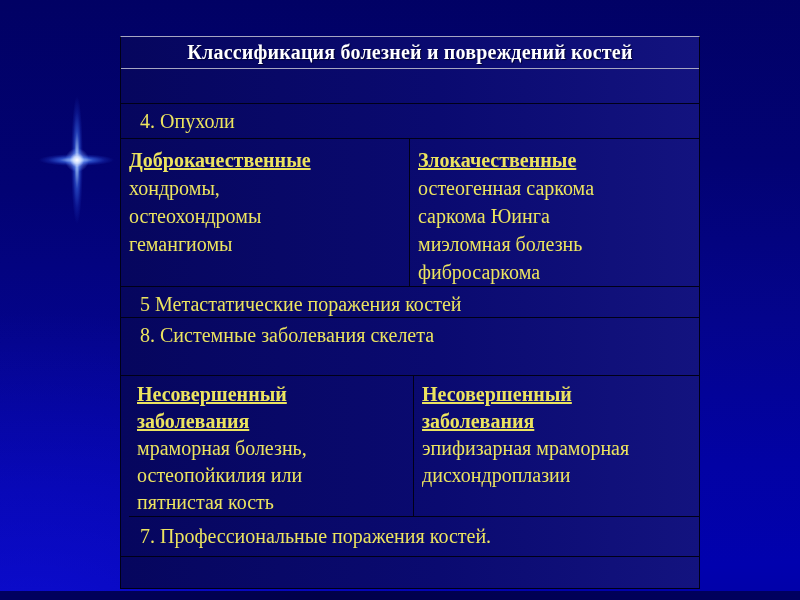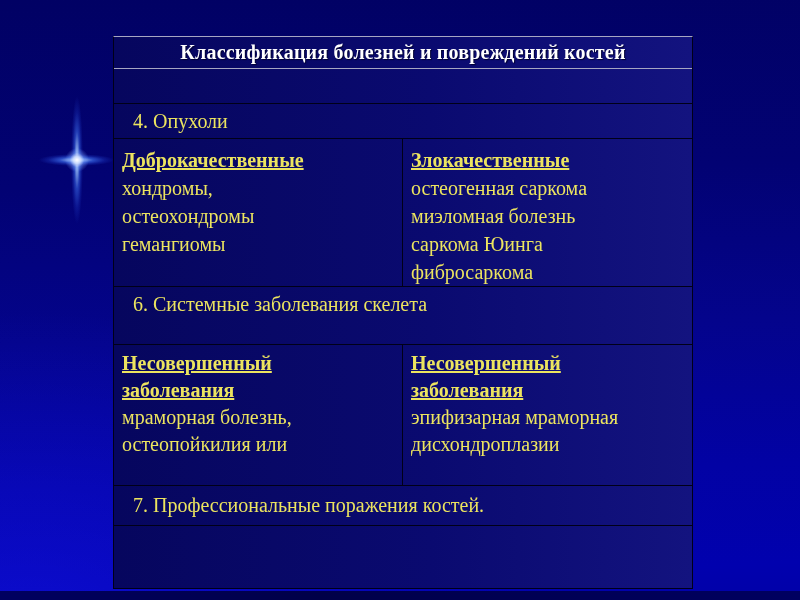--- a/index.html
+++ b/index.html
@@ -26,42 +26,42 @@
   .flare-v{
     position:absolute;left:71px;top:96px;width:12px;height:128px;pointer-events:none;
     background:radial-gradient(closest-side at 50% 50%, rgba(255,255,255,0.95), rgba(150,190,255,0.8) 18%, rgba(60,110,240,0.55) 45%, rgba(30,60,200,0.3) 75%, rgba(0,0,0,0) 100%);
   }
   .flare-core{
     position:absolute;left:65px;top:148px;width:24px;height:24px;pointer-events:none;
     background:radial-gradient(closest-side, #ffffff, rgba(210,225,255,0.9) 30%, rgba(120,160,255,0.45) 60%, rgba(0,0,0,0) 100%);
   }
   
   .tbl{
-    position:absolute;left:113px;top:36px;width:580px;height:553px;
+    position:absolute;left:120px;top:36px;width:580px;height:553px;
     box-sizing:border-box;display:flex;flex-direction:column;
     border:1px solid #000018;border-top:1px solid #a6a6c2;
     background:linear-gradient(90deg,#06065e 0%,#0a0a70 55%,#13137f 100%);
     color:#ece45f;font-size:20px;
   }
   .row{box-sizing:border-box;border-bottom:1px solid #000018;flex:none;display:flex;}
   .row-header{
     height:32px;border-bottom:1px solid #a6a6c2;
     align-items:center;justify-content:center;
     color:#ffffff;font-weight:bold;letter-spacing:0.2px;
     text-shadow:1px 1px 1px #000030;
   }
   .row-empty1{height:35px;}
   .row-single{padding:5px 0 0 19px;line-height:25px;}
   .row-tumors{height:35px;}
   .row-metastatic{height:31px;}
   .row-systemic{height:58px;}
   .row-professional{height:40px;padding-top:7px;text-align:center;}
   .row-empty2{height:27px;border-bottom:none;}
   .row-double1{height:148px;}
-  .row-double2{height:141px;}
+  .row-double2{height:141px;margin-left:8px;}
   .cell{box-sizing:border-box;width:290px;padding:7px 6px 0 8px;line-height:28px;}
   .row-double2 .cell{line-height:27px;padding-top:5px;}
   .cell-left{border-right:1px solid #000018;}
   .cell .head{font-weight:bold;text-decoration:underline;}
   .line{white-space:nowrap;}
 </style>
 </head>
 <body>
 
 <div class="slide">
@@ -85,37 +85,41 @@
     <div class="row row-double1">
       <div class="cell cell-left">
         <div class="head line">Доброкачественные</div>
         <div class="line">хондромы,</div>
         <div class="line">остеохондромы</div>
         <div class="line">гемангиомы</div>
       </div>
       <div class="cell cell-right">
         <div class="head line">Злокачественные</div>
         <div class="line">остеогенная саркома</div>
+        <div class="line">саркома Юинга</div>
         <div class="line">миэломная болезнь</div>
-        <div class="line">саркома Юинга</div>
         <div class="line">фибросаркома</div>
       </div>
     </div>
 
+    <div class="row row-single row-metastatic">
+      <span>5 Метастатические поражения костей</span>
+    </div>
 
     <div class="row row-single row-systemic">
-      <span>6. Системные заболевания скелета</span>
+      <span>8. Системные заболевания скелета</span>
     </div>
 
     <div class="row row-double2">
       <div class="cell cell-left">
         <div class="head line">Несовершенный</div>
         <div class="head line">заболевания</div>
         <div class="line">мраморная болезнь,</div>
         <div class="line">остеопойкилия или</div>
+        <div class="line">пятнистая кость</div>
       </div>
       <div class="cell cell-right">
         <div class="head line">Несовершенный</div>
         <div class="head line">заболевания</div>
         <div class="line">эпифизарная мраморная</div>
         <div class="line">дисхондроплазии</div>
       </div>
     </div>
 
     <div class="row row-single row-professional">

